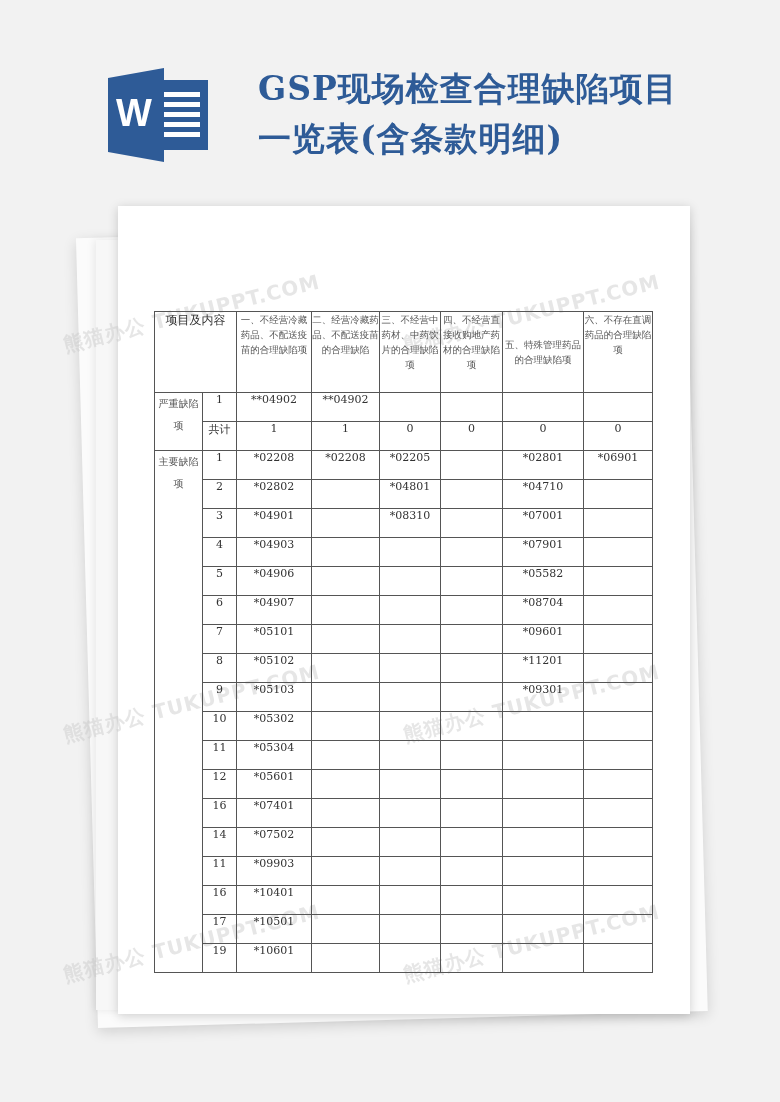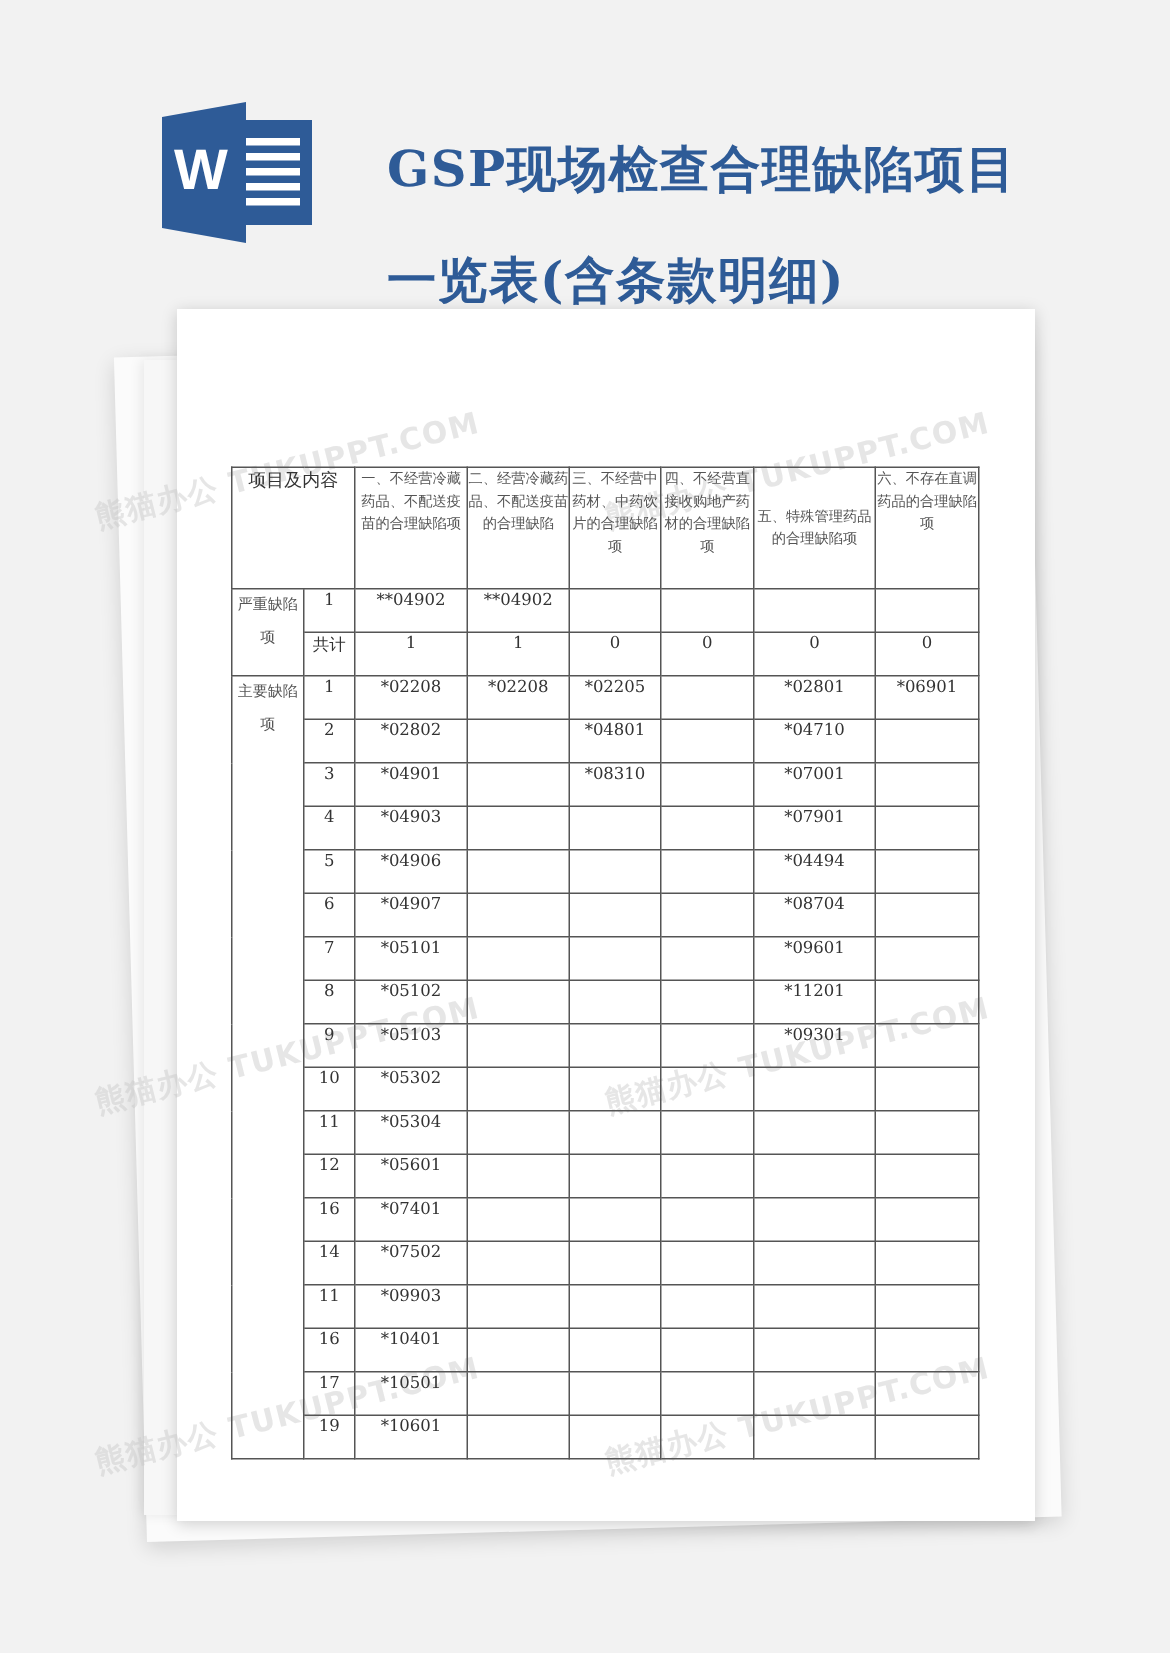--- a/index.html
+++ b/index.html
@@ -7,21 +7,21 @@
     width: 780px; height: 1102px; position: relative; overflow: hidden;
     background: #f2f2f2;
     font-family: "DejaVu Serif", "Liberation Serif", serif;
   }
   .word-icon { position: absolute; left: 108px; top: 68px; width: 102px; height: 94px; }
   .title {
     position: absolute; left: 258px; top: 64px; width: 460px;
     color: #2e5b97; font-size: 33px; line-height: 50px; font-weight: bold;
     font-family: "DejaVu Serif", "Liberation Serif", serif; letter-spacing: 1px;
   }
-  .title .line { display: block; white-space: nowrap; margin-top: 24px; }
+  .title .line { display: block; white-space: nowrap; }
   .sheet-back {
     position: absolute; left: 98px; top: 238px; width: 610px; height: 790px;
     background: #fbfbfb; transform: rotate(-1.6deg); transform-origin: left bottom;
     box-shadow: 0 4px 14px rgba(0,0,0,0.14);
   }
   .sheet-mid {
     position: absolute; left: 96px; top: 240px; width: 30px; height: 770px;
     background: #f7f7f7; box-shadow: -2px 0 8px rgba(0,0,0,0.08);
   }
   .page {
@@ -158,21 +158,21 @@
         <td class="val"></td>
         <td class="val">*07901</td>
         <td class="val"></td>
       </tr>
       <tr class="r-main">
         <td class="num">5</td>
         <td class="val">*04906</td>
         <td class="val"></td>
         <td class="val"></td>
         <td class="val"></td>
-        <td class="val">*04494</td>
+        <td class="val">*05582</td>
         <td class="val"></td>
       </tr>
       <tr class="r-main">
         <td class="num">6</td>
         <td class="val">*04907</td>
         <td class="val"></td>
         <td class="val"></td>
         <td class="val"></td>
         <td class="val">*08704</td>
         <td class="val"></td>

